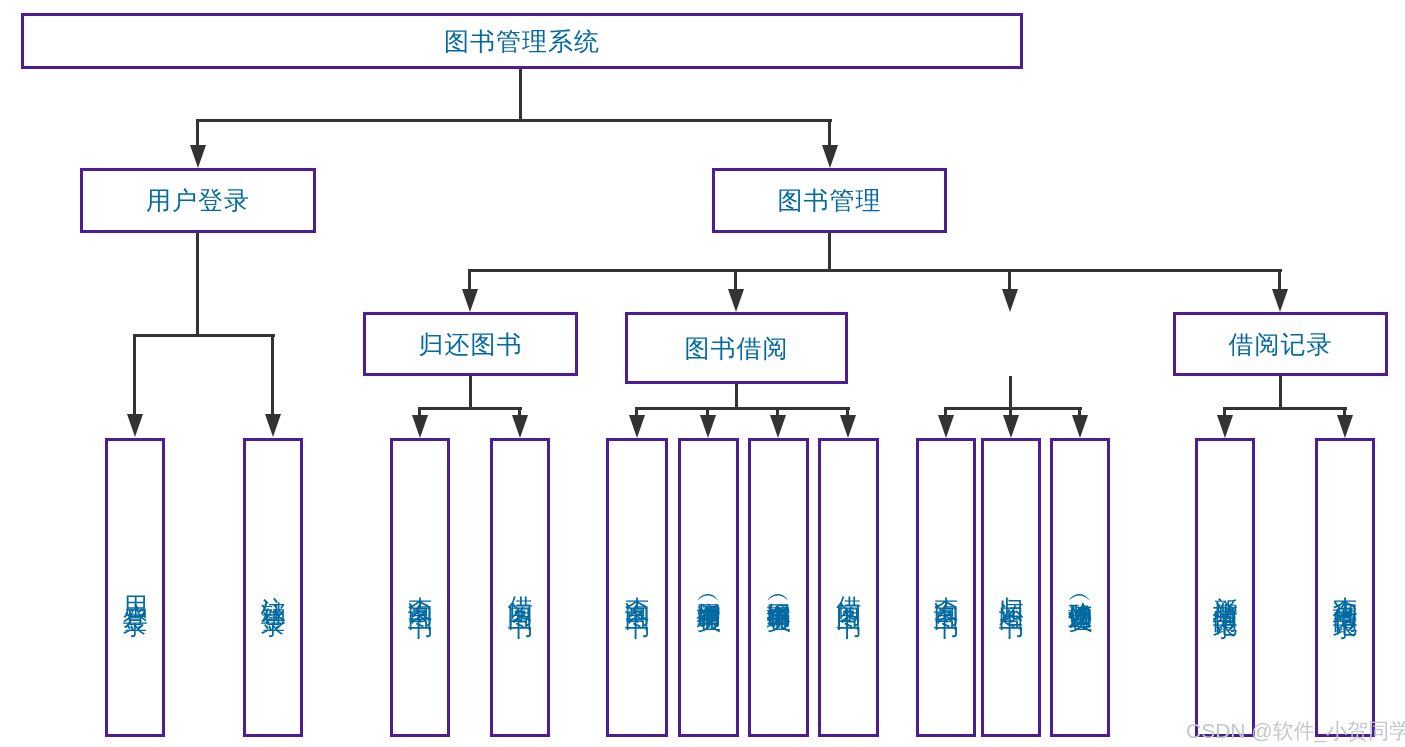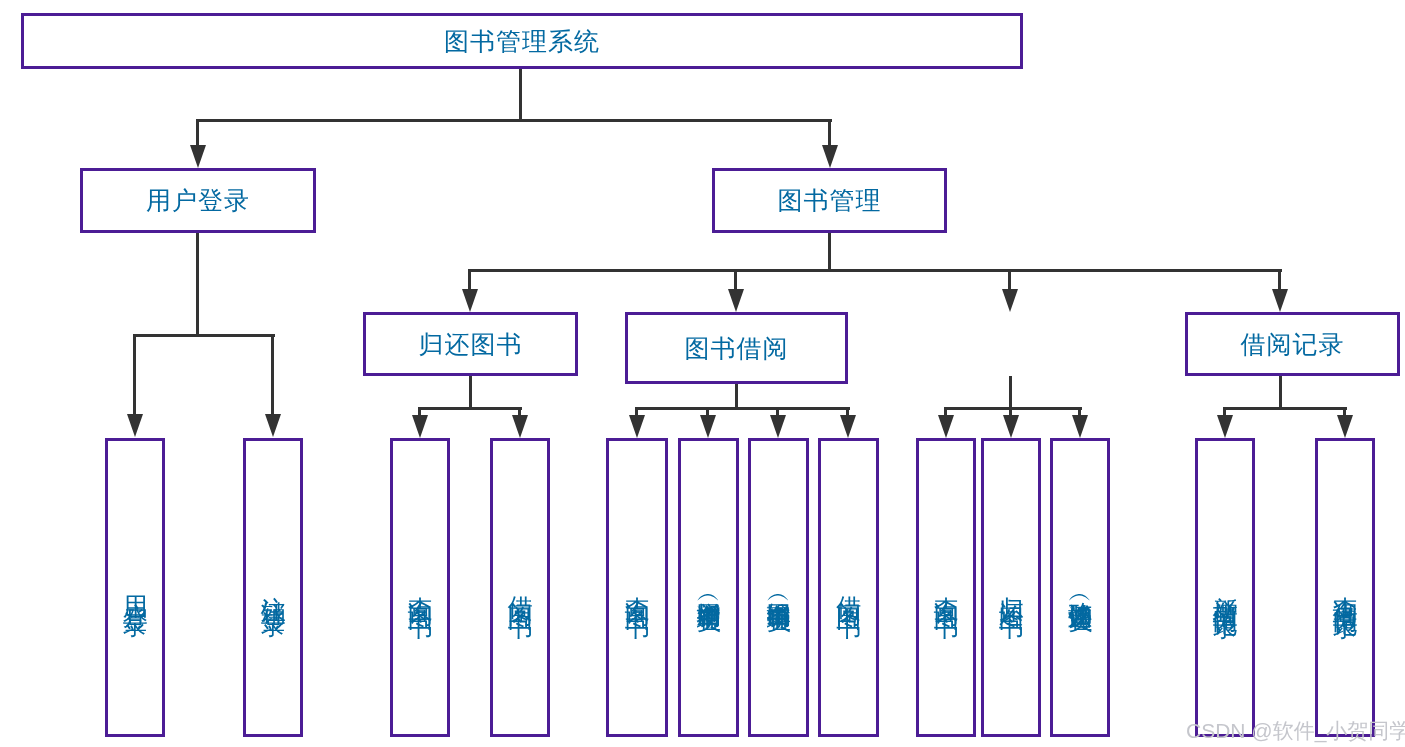--- a/index.html
+++ b/index.html
@@ -69,21 +69,21 @@
   <div class="arr" style="left:1002px;top:289px;"></div>
   <div class="vl" style="left:1278px;top:269px;height:22px;"></div>
   <div class="arr" style="left:1272px;top:289px;"></div>
 
   <div class="box" style="left:363px;top:312px;width:215px;height:64px;">
     <span>归还图书</span>
   </div>
   <div class="box" style="left:625px;top:312px;width:223px;height:72px;">
     <span>图书借阅</span>
   </div>
-  <div class="box" style="left:1173px;top:312px;width:215px;height:64px;margin-left:12px;">
+  <div class="box" style="left:1173px;top:312px;width:215px;height:64px;">
     <span>借阅记录</span>
   </div>
 
   <div class="vl" style="left:469px;top:376px;height:33px;"></div>
   <div class="hl" style="left:418px;top:407px;width:104px;"></div>
   <div class="vl" style="left:418px;top:407px;height:12px;"></div>
   <div class="arr" style="left:412px;top:415px;"></div>
   <div class="vl" style="left:518px;top:407px;height:12px;"></div>
   <div class="arr" style="left:512px;top:415px;"></div>
 

